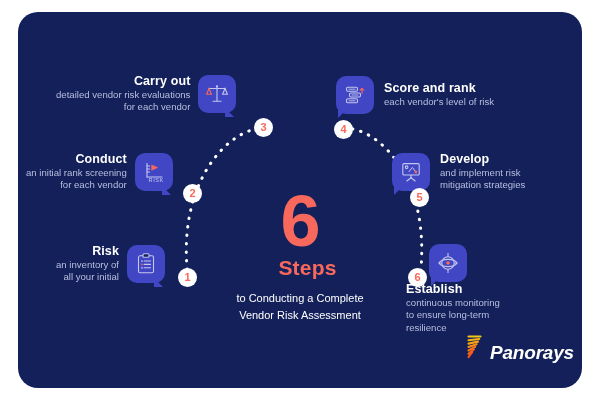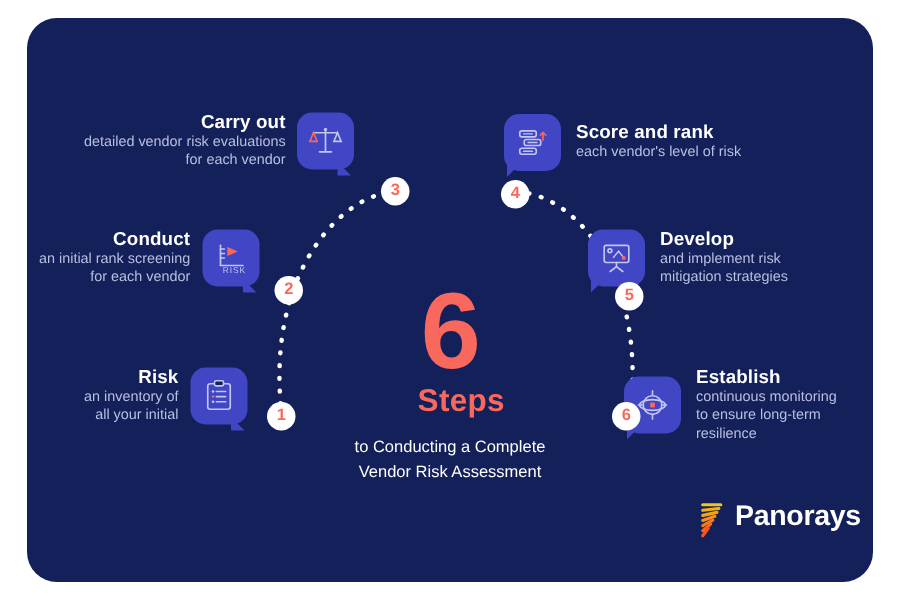--- a/index.html
+++ b/index.html
@@ -144,21 +144,22 @@
     margin-top: 8px;
     white-space: pre-line;
   }
 
   
   #logo {
     position: absolute;
     left: 448px;
     top: 322px;
     display: flex;
-    align-items: flex-start;
+    align-items: flex-end;
+    font-style: italic;
   }
   #logo-mark { margin-right: 7px; }
   #logo-text {
     color: #ffffff;
     font-size: 19px;
     font-weight: bold;
     letter-spacing: -0.2px;
   }
 </style>
 </head>
@@ -263,21 +264,21 @@
       </svg>
     </div>
     <div class="step-text">
       <div class="step-title">Develop</div>
       <div class="step-desc">and implement risk
 mitigation strategies</div>
     </div>
   </div>
   <div class="badge" style="left:392px; top:176px;">5</div>
 
-  <div class="step right" style="left:398px; top:232px;">
+  <div class="step right" style="left:378px; top:232px;flex-direction:column;">
     <div class="icon-bubble tail-bl">
       <svg width="24" height="24" viewBox="0 0 24 24" fill="none" stroke="#c3c7ee" stroke-width="1.1" stroke-linecap="round">
         <circle cx="12" cy="12" r="6.2"></circle>
         <ellipse cx="12" cy="12" rx="8.6" ry="3.6"></ellipse>
         <line x1="12" y1="2.6" x2="12" y2="5.4"></line>
         <line x1="12" y1="18.6" x2="12" y2="21.4"></line>
         <line x1="2.6" y1="12" x2="5.2" y2="12"></line>
         <line x1="18.8" y1="12" x2="21.4" y2="12"></line>
         <rect x="10.4" y="10.4" width="3.2" height="3.2" rx="0.8" fill="#f9685c" stroke="none"></rect>
       </svg>

